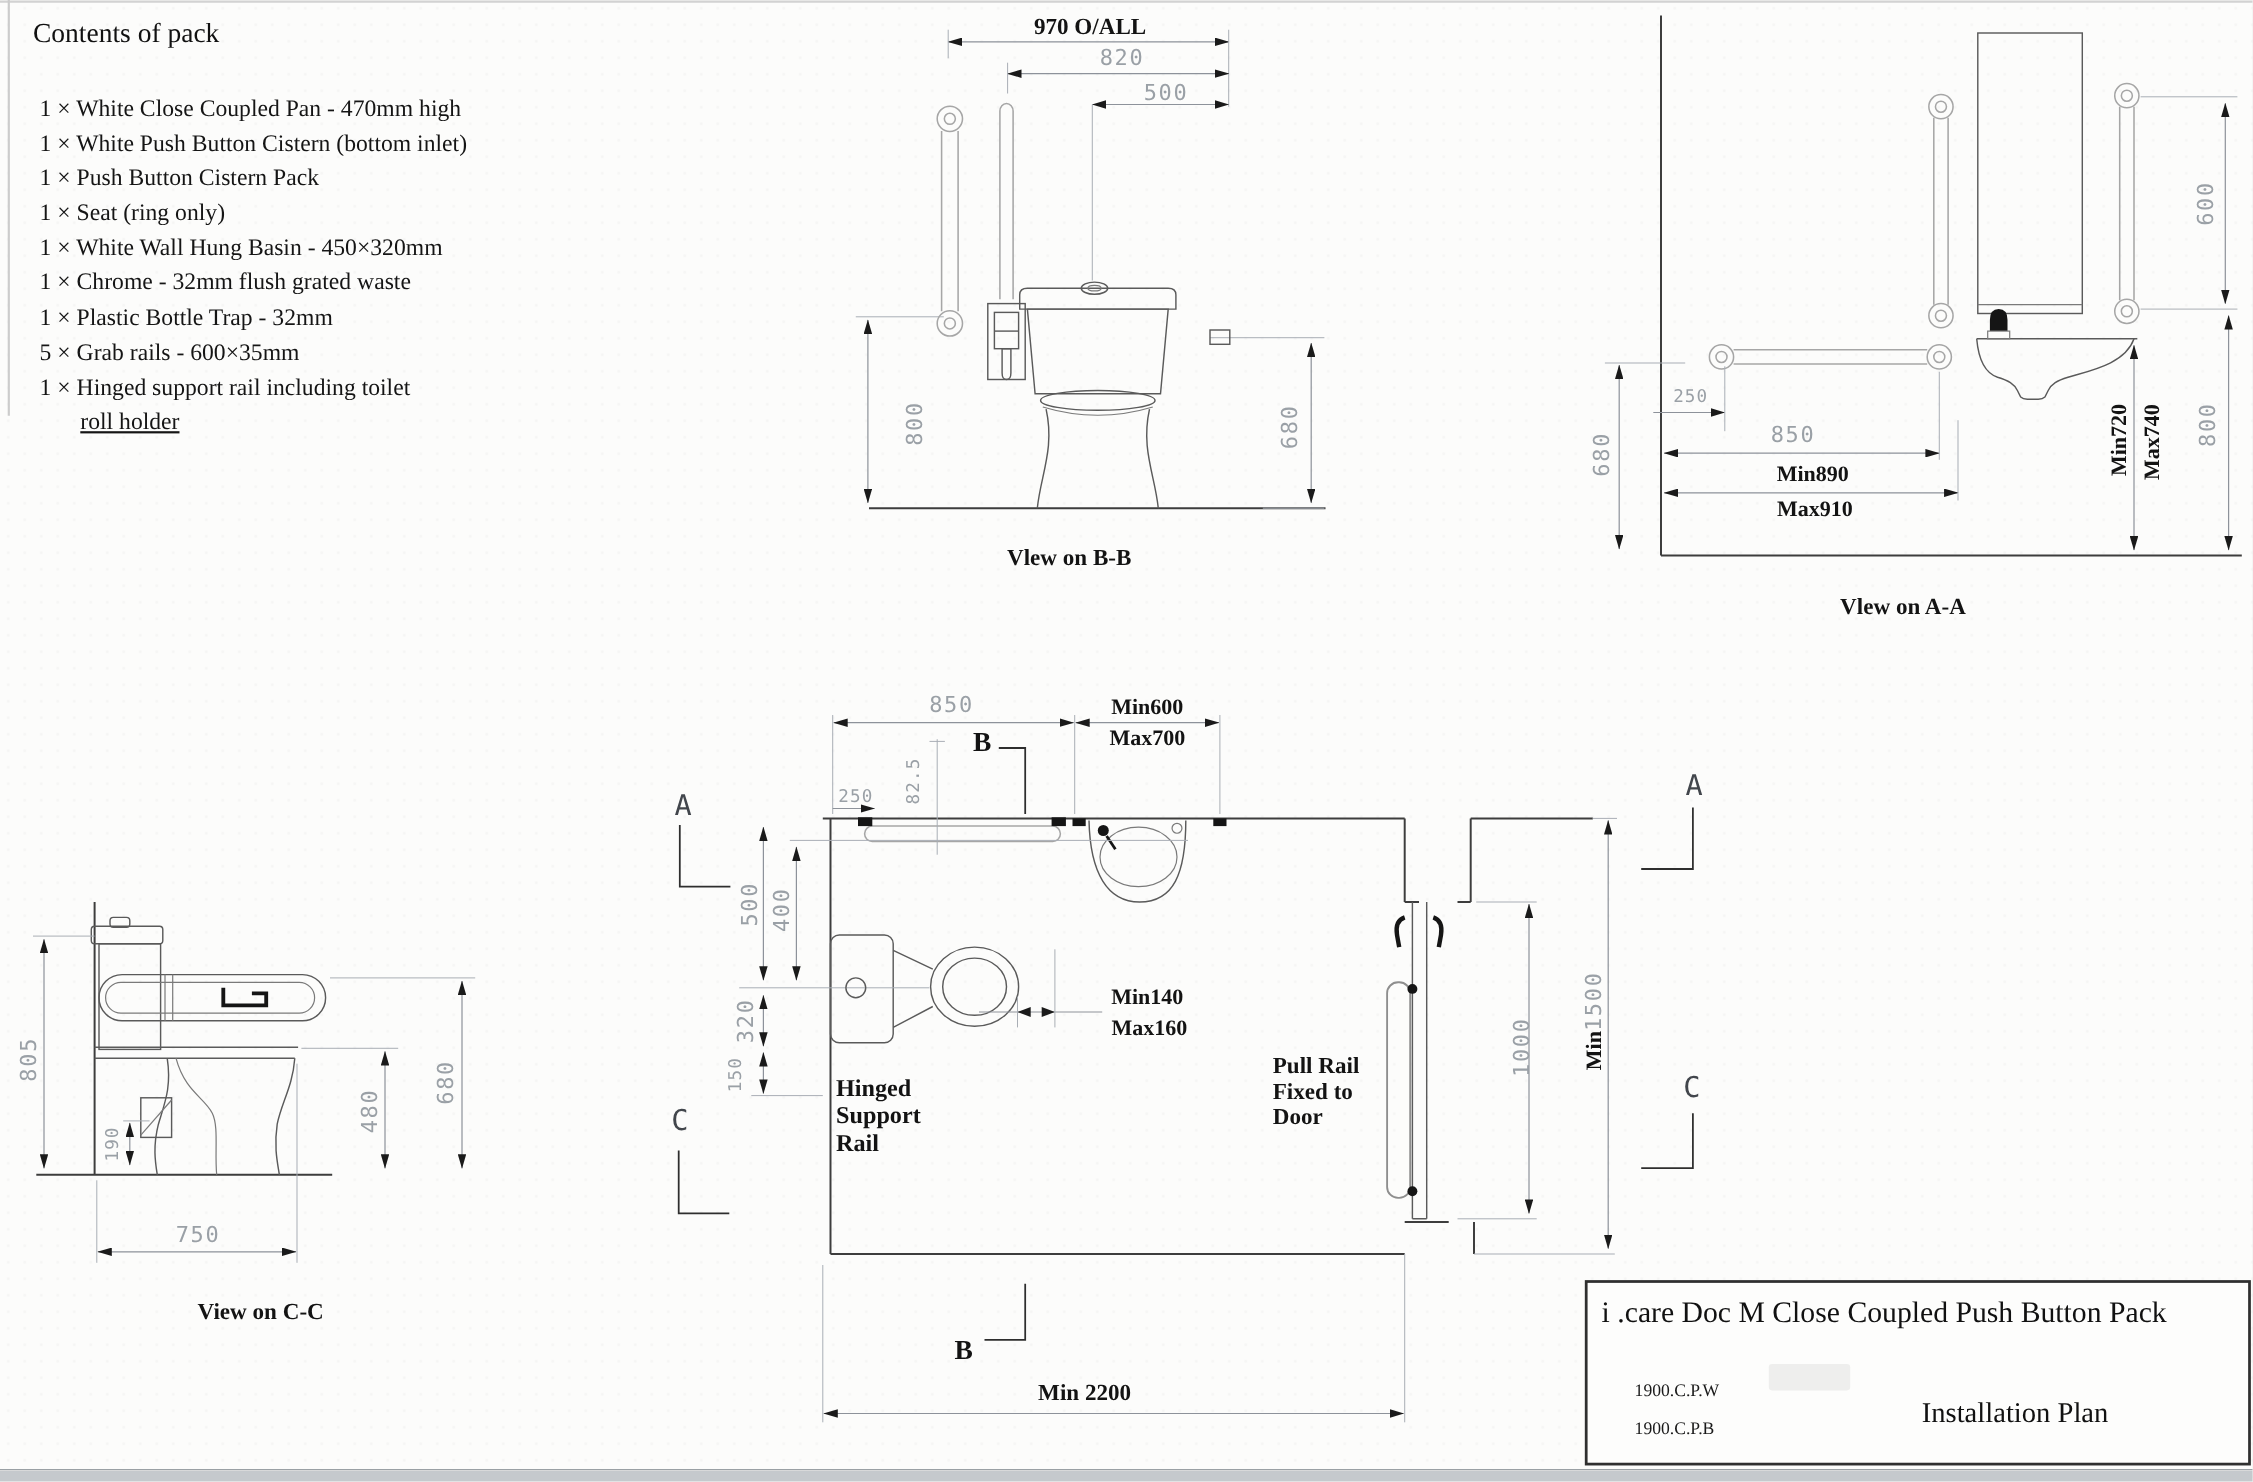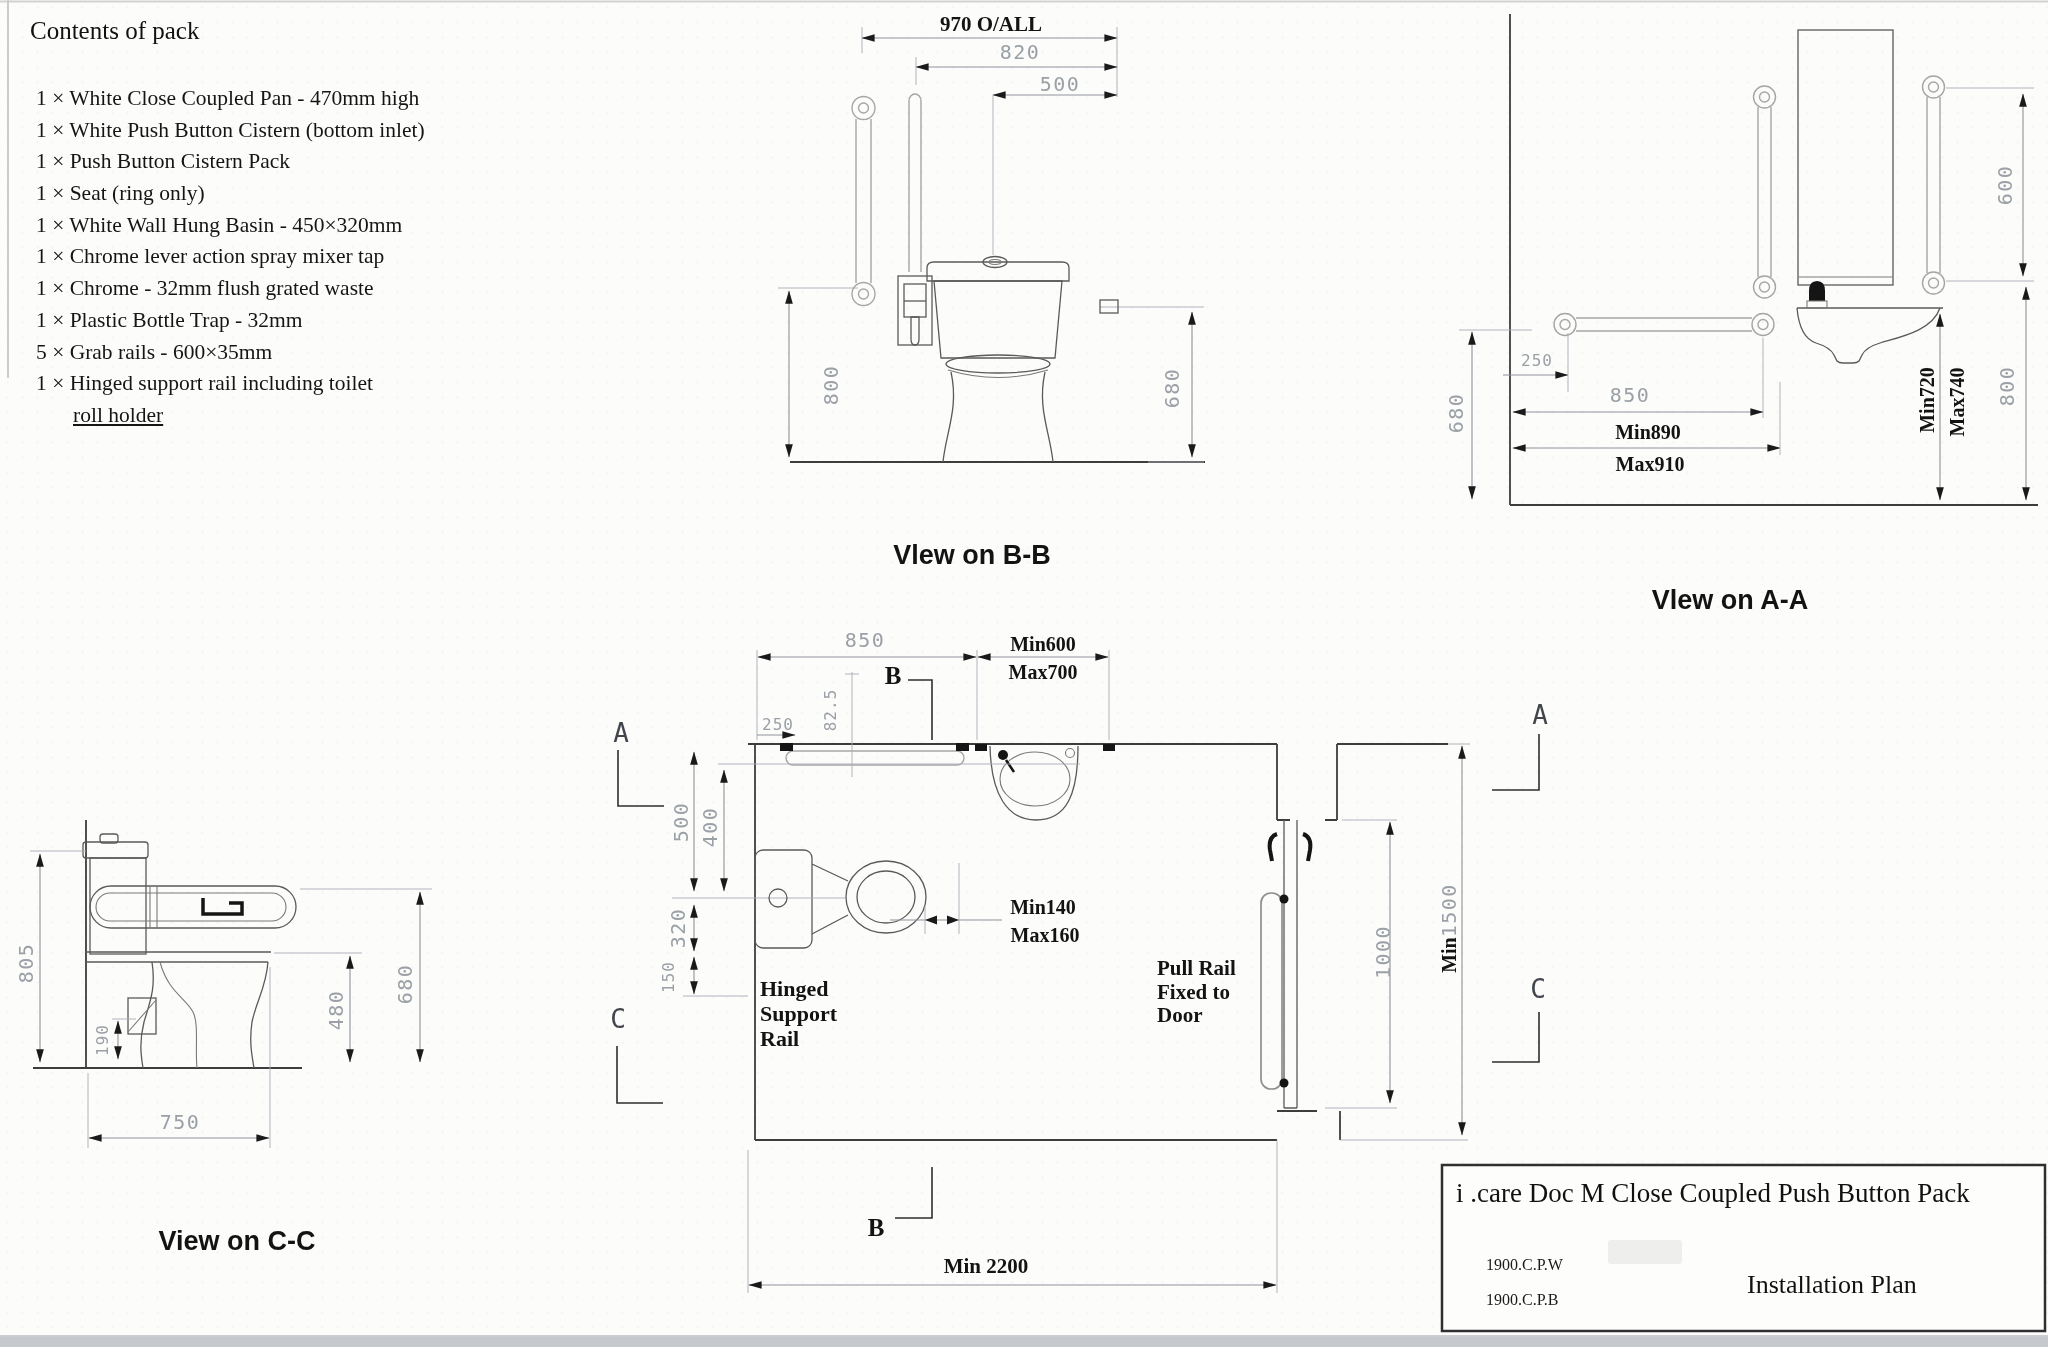--- a/index.html
+++ b/index.html
@@ -16,21 +16,21 @@
   .dl{stroke:#8d929a;stroke-width:1.1;fill:none}           
   .xl{stroke:#a8adb4;stroke-width:0.9;fill:none}           
   .bk{stroke:#2e2e2e;stroke-width:1.6;fill:none}           
   .bf{fill:#151515;stroke:none}
   
   .lbl{position:absolute;transform:translate(-50%,-50%);white-space:nowrap;color:#111;}
   .rot{transform:translate(-50%,-50%) rotate(-90deg);}
   .cad{font-family:"DejaVu Sans Mono",monospace;font-size:20px;letter-spacing:1.5px;color:#9aa0a6;font-weight:400;}
   .cad.sm{font-size:16px;letter-spacing:1px;}
   .blk{font-family:"Liberation Serif",serif;font-weight:bold;font-size:20px;color:#131313;}
-  .cap{font-family:Liberation Sans, sans-serif;font-weight:bold;font-size:27px;color:#131313;margin-top:48px;}
+  .cap{font-family:Liberation Serif, serif;font-weight:bold;font-size:21px;color:#131313;}
   .cadL{font-family:"DejaVu Sans Mono",monospace;font-size:26px;color:#42464c;font-weight:400;}
   .serifL{font-family:"Liberation Serif",serif;font-weight:bold;font-size:25px;color:#131313;}
   .note{font-family:"Liberation Serif",serif;font-weight:bold;font-size:22px;color:#131313;line-height:25px;white-space:nowrap;}
   .contents-title{position:absolute;left:30px;top:17px;font-size:25px;color:#111;}
   .citem{font-size:21.5px;color:#151515;height:31.7px;white-space:nowrap;}
   .citem.ind{padding-left:37px;text-decoration:underline;}
   .tb-title{position:absolute;left:1456px;top:1178px;font-size:27px;color:#111;white-space:nowrap;}
   .tb-code{position:absolute;font-size:16px;color:#1a1a1a;white-space:nowrap;margin-top:16px;}
   .tb-doc{position:absolute;left:1747px;top:1270px;font-size:26px;color:#111;white-space:nowrap;}
   .smudge{position:absolute;left:1608px;top:1240px;width:74px;height:24px;background:rgba(60,60,70,0.08);border-radius:3px;}
@@ -255,21 +255,20 @@
   </g>
 </svg>
 
 <div class="contents-title">Contents of pack</div>
 <div style="position:absolute;left:36px;top:86px;">
   <div class="citem">1 × White Close Coupled Pan - 470mm high</div>
   <div class="citem">1 × White Push Button Cistern (bottom inlet)</div>
   <div class="citem">1 × Push Button Cistern Pack</div>
   <div class="citem">1 × Seat (ring only)</div>
   <div class="citem">1 × White Wall Hung Basin  - 450×320mm</div>
-  <div class="citem">1 × Chrome lever action spray mixer tap</div>
   <div class="citem">1 × Chrome - 32mm flush grated waste</div>
   <div class="citem">1 × Plastic Bottle Trap -  32mm</div>
   <div class="citem">5 × Grab rails -  600×35mm</div>
   <div class="citem">1 × Hinged support rail including toilet</div>
   <div class="citem ind">roll holder</div>
 </div>
 
 <div class="lbl blk" style="left:991px;top:24px;font-size:21px;">970 O/ALL</div>
 <div class="lbl cad" style="left:1020px;top:52px;">820</div>
 <div class="lbl cad" style="left:1060px;top:84px;">500</div>

